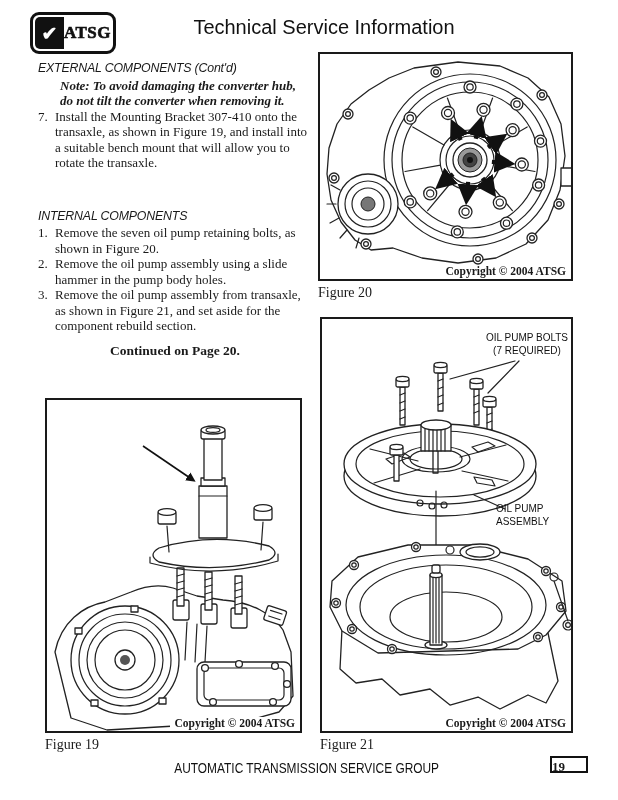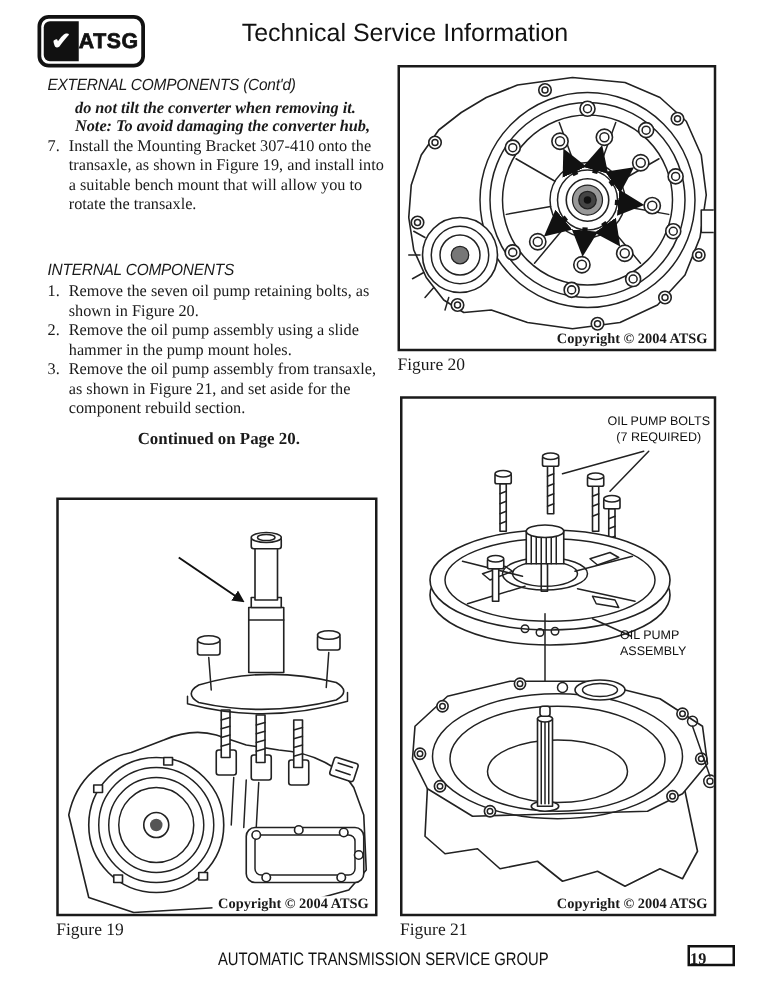--- a/index.html
+++ b/index.html
@@ -15,21 +15,21 @@
     box-sizing:border-box;display:flex;align-items:stretch;padding:2px;
   }
   .logo-check{
     width:30px;background:#111;border-radius:5px 0 0 5px;
     display:flex;align-items:center;justify-content:center;
     color:#fff;font-size:19px;font-weight:bold;
     font-family:"Liberation Sans",sans-serif;
   }
   .logo-word{
     flex:1;display:flex;align-items:center;justify-content:center;
-    font-family:Liberation Sans, sans-serif;font-weight:bold;
+    font-family:Liberation Serif, serif;font-weight:bold;
     font-size:17px;letter-spacing:.5px;color:#111;
     -webkit-text-stroke:.6px #111;
   }
   .page-title{
     position:absolute;left:0;top:16px;width:618px;text-align:center;
     font-family:"Liberation Sans",sans-serif;font-size:20px;color:#111;padding-left:15px;
   }
   
   .col{position:absolute;left:38px;top:60px;width:274px;font-size:13px;line-height:15.5px;}
   .sec-head{
@@ -84,35 +84,35 @@
 <div class="page">
 
   <div class="logo">
     <div class="logo-check">✔</div>
     <div class="logo-word">ATSG</div>
   </div>
   <div class="page-title">Technical Service Information</div>
 
   <div class="col">
     <div class="sec-head">EXTERNAL COMPONENTS (Cont'd)</div>
+    <div class="note">Note: To avoid damaging the converter hub,</div>
     <div class="note">do not tilt the converter when removing it.</div>
-    <div class="note">Note: To avoid damaging the converter hub,</div>
     <div class="li">
       <span class="num">7.</span>
       <span class="txt">Install the Mounting Bracket 307-410 onto the transaxle, as shown in Figure 19, and install into a suitable bench mount that will allow you to rotate the transaxle.</span>
     </div>
     <div class="gap1"></div>
     <div class="sec-head">INTERNAL COMPONENTS</div>
     <div class="li">
       <span class="num">1.</span>
       <span class="txt">Remove the seven oil pump retaining bolts, as shown in Figure 20.</span>
     </div>
     <div class="li">
       <span class="num">2.</span>
-      <span class="txt">Remove the oil pump assembly using a slide hammer in the pump mount holes.</span>
+      <span class="txt">Remove the oil pump assembly using a slide hammer in the pump body holes.</span>
     </div>
     <div class="li">
       <span class="num">3.</span>
       <span class="txt">Remove the oil pump assembly from transaxle, as shown in Figure 21, and set aside for the component rebuild section.</span>
     </div>
     <div class="continued">Continued on Page 20.</div>
   </div>
 
   <div class="panel" id="panel-f20">
     <svg width="251" height="225" viewBox="0 0 251 225">

